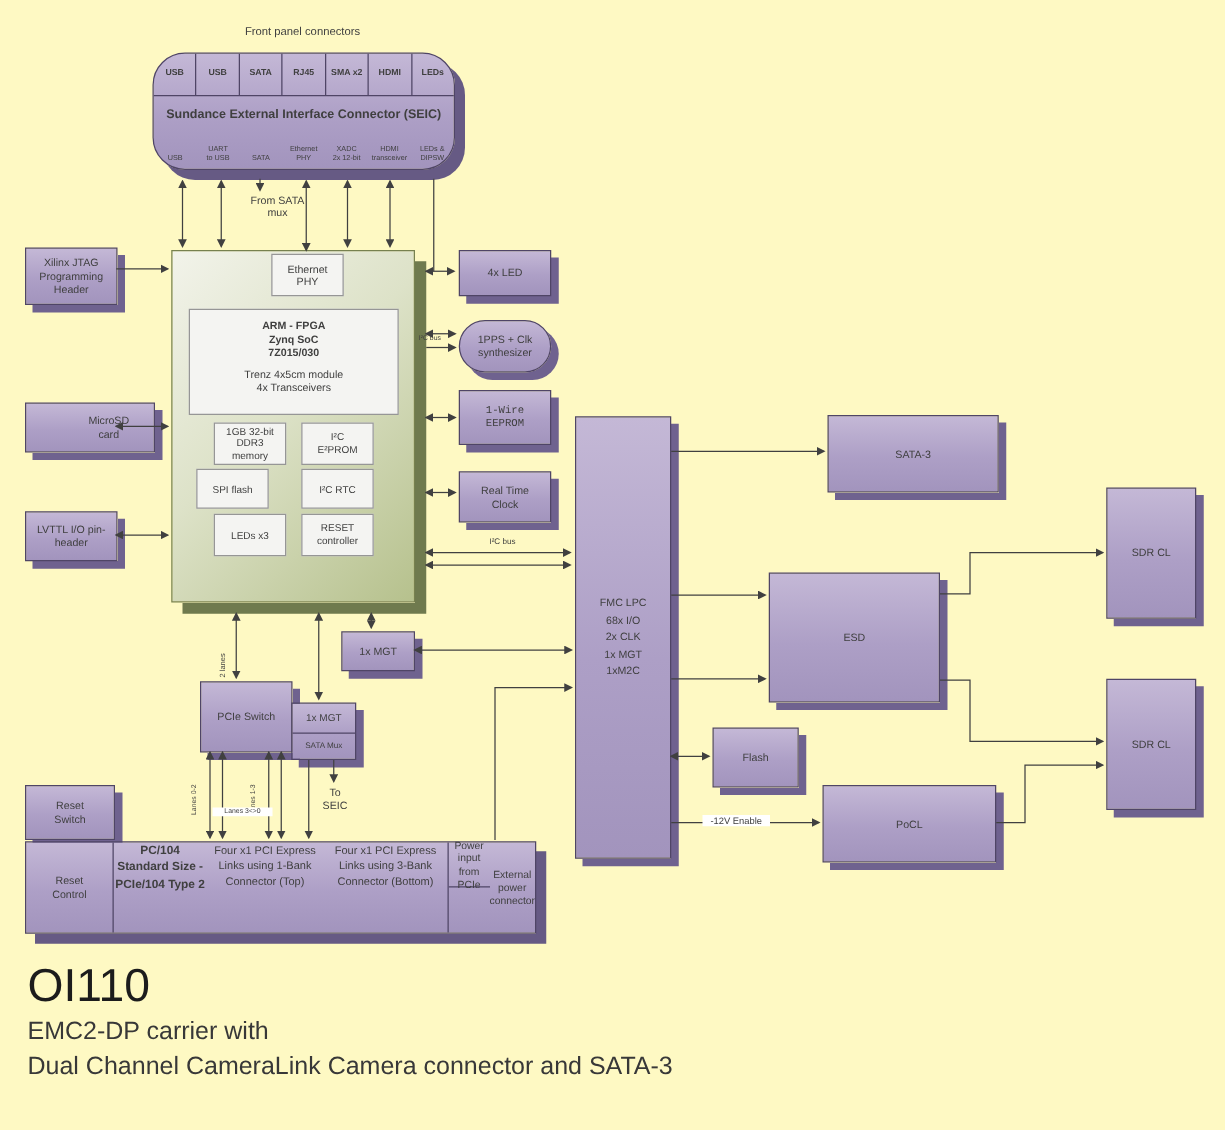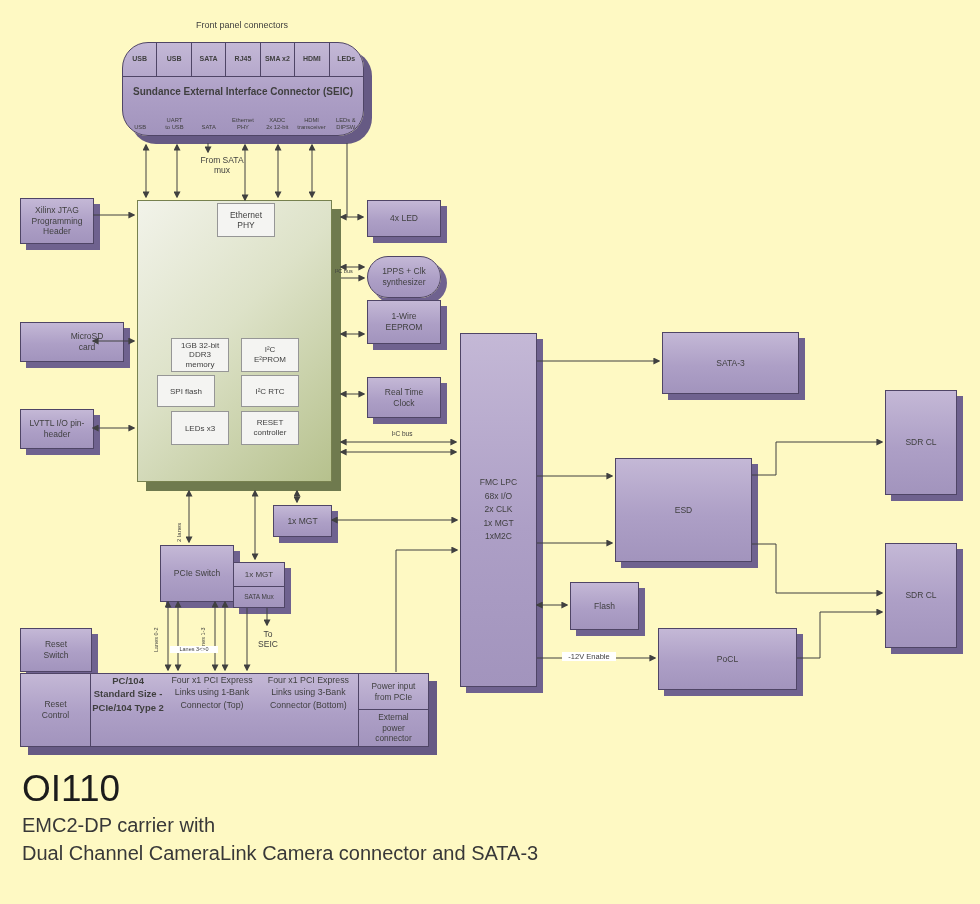--- a/index.html
+++ b/index.html
@@ -63,36 +63,43 @@
   <div class="abs pbox ctr pre" style="left:20px;top:409px;width:72px;height:38px;">LVTTL I/O pin-
 header</div>
   <div class="abs pbox ctr pre" style="left:20px;top:628px;width:70px;height:42px;">Reset
 Switch</div>
 
   <div class="abs" style="left:137px;top:200px;width:193px;height:280px;
        background:linear-gradient(135deg,#f2f3ea 0%,#dde2c8 45%,#b6c18d 100%);
        border:1px solid #77814f;box-shadow:9px 9px 0 0 #6f7a4e;">
     <div class="abs wbox ctr pre" style="left:79px;top:2px;width:56px;height:32px;font-size:8.5px;">Ethernet
 PHY</div>
+    <div class="abs wbox" style="left:13px;top:46px;width:166px;height:83px;text-align:center;font-size:8.5px;line-height:1.3;">
+      <div class="pre" style="font-weight:bold;margin-top:7px;">ARM - FPGA
+Zynq SoC
+7Z015/030</div>
+      <div class="pre" style="margin-top:6px;">Trenz 4x5cm module
+4x Transceivers</div>
+    </div>
     <div class="abs wbox ctr pre" style="left:33px;top:137px;width:56px;height:32px;font-size:8px;line-height:1.2;">1GB 32-bit
 DDR3
 memory</div>
     <div class="abs wbox ctr pre" style="left:103px;top:137px;width:56px;height:32px;font-size:8px;line-height:1.2;">I²C
 E²PROM</div>
     <div class="abs wbox ctr pre" style="left:19px;top:174px;width:56px;height:30px;font-size:8px;">SPI flash</div>
     <div class="abs wbox ctr pre" style="left:103px;top:174px;width:56px;height:30px;font-size:8px;">I²C RTC</div>
     <div class="abs wbox ctr pre" style="left:33px;top:210px;width:56px;height:32px;font-size:8px;">LEDs x3</div>
     <div class="abs wbox ctr pre" style="left:103px;top:210px;width:56px;height:32px;font-size:8px;line-height:1.2;">RESET
 controller</div>
   </div>
 
   <div class="abs pbox ctr pre" style="left:367px;top:200px;width:72px;height:35px;">4x LED</div>
   <div class="abs pbox ctr pre" style="left:367px;top:256px;width:72px;height:40px;border-radius:21px;">1PPS + Clk
 synthesizer</div>
-  <div class="abs pbox ctr pre" style="left:367px;top:300px;width:72px;height:42px;">1-Wire
+  <div class="abs pbox ctr pre" style="left:367px;top:312px;width:72px;height:42px;font-family:Liberation Mono, monospace;">1-Wire
 EEPROM</div>
   <div class="abs pbox ctr pre" style="left:367px;top:377px;width:72px;height:39px;">Real Time
 Clock</div>
 
   <div class="abs pbox ctr pre" style="left:160px;top:545px;width:72px;height:55px;">PCIe Switch</div>
   <div class="abs pbox ctr pre" style="left:273px;top:505px;width:57px;height:30px;">1x MGT</div>
   <div class="abs pbox" style="left:233px;top:562px;width:50px;height:44px;">
     <div class="ctr" style="height:23px;border-bottom:1px solid #4f4566;font-size:8px;">1x MGT</div>
     <div class="ctr" style="height:20px;font-size:6.5px;">SATA Mux</div>
   </div>
@@ -111,21 +118,21 @@
   <div class="abs pbox ctr" style="left:658px;top:628px;width:137px;height:60px;">PoCL</div>
 
   <div class="abs pbox sh8" style="left:20px;top:673px;width:407px;height:72px;display:flex;">
     <div class="ctr pre" style="width:69px;border-right:1px solid #4f4566;font-size:8.5px;">Reset
 Control</div>
     <div style="flex:1;border-right:1px solid #4f4566;display:flex;flex-direction:row;justify-content:center;text-align:center;line-height:1.4;">
       <div style="font-weight:bold;font-size:9.5px;">PC/104 Standard Size - PCIe/104 Type 2</div>
       <div style="font-size:8.8px;">Four x1 PCI Express Links using 1-Bank Connector (Top)</div>
       <div style="font-size:8.8px;">Four x1 PCI Express Links using 3-Bank Connector (Bottom)</div>
     </div>
-    <div style="width:69px;display:flex;flex-direction:column;">
+    <div style="width:69px;display:flex;flex-direction:row;">
       <div class="ctr pre" style="height:35px;border-bottom:1px solid #4f4566;font-size:8.3px;">Power input
 from PCIe</div>
       <div class="ctr pre" style="flex:1;font-size:8.3px;">External
 power
 connector</div>
     </div>
   </div>
 
   <svg width="980" height="904">
     <defs>

